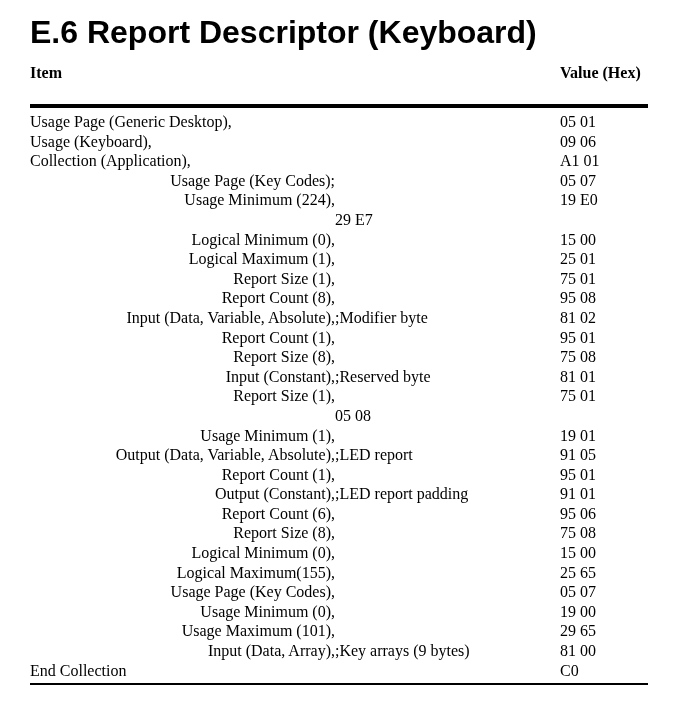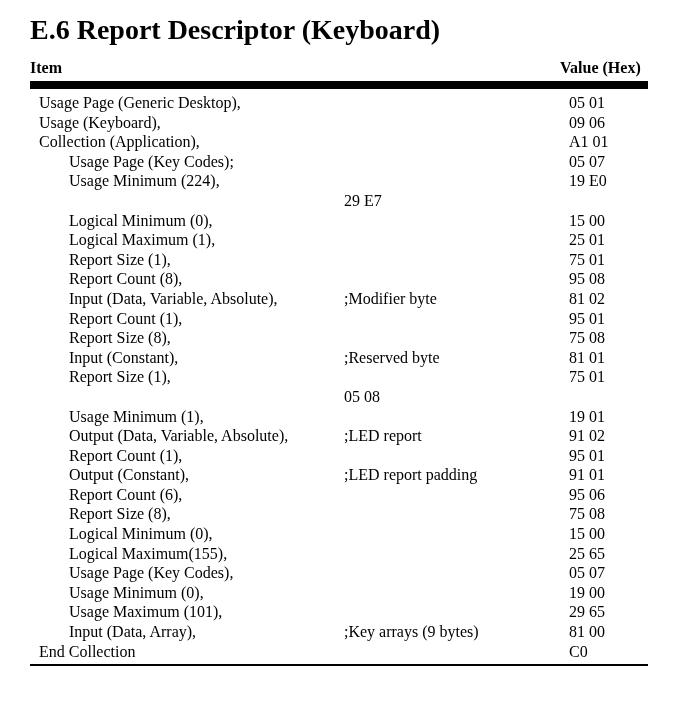--- a/index.html
+++ b/index.html
@@ -12,54 +12,54 @@
     height: 723px;
     overflow: hidden;
     color: #000000;
     font-family: "Liberation Serif", serif;
   }
   .page {
     padding: 10px 29px 0 30px;
     box-sizing: border-box;
   }
   .title {
-    font-size: 28px;
+    font-size: 32px;
     font-weight: bold;
     margin: 4px 0 12px 0;
-    font-family: Liberation Serif, serif;
+    font-family: Liberation Sans, sans-serif;
     white-space: nowrap;
   }
   .table {
     border-bottom: 2px solid #000000;
     padding-bottom: 3px;
   }
   .header-row,
   .row {
     display: grid;
     grid-template-columns: 305px 225px auto;
     align-items: baseline;
   }
   .header-row {
     font-weight: bold;
     font-size: 16px;
     line-height: 20px;
-    padding-bottom: 3px;
-    border-bottom: 8px solid #000000;
+    padding-bottom: 21px;
+    border-bottom: 4px solid #000000;
   }
   .table-body {
     padding-top: 4px;
   }
   .row {
     font-size: 16px;
     line-height: 19.6px;
     white-space: nowrap;
-    margin-left: 9px;
   }
   .row.indented .col-item {
     padding-left: 30px;
+    text-align: right;
   }
   .col-item, .col-comment, .col-value {
     display: block;
     overflow: hidden;
   }
 </style>
 </head>
 <body>
 
 <div class="page">
@@ -170,21 +170,21 @@
   <div class="row indented">
     <span class="col-item">Usage Minimum (1),</span>
     <span class="col-comment"></span>
     <span class="col-value">19 01</span>
   </div>
 
 
   <div class="row indented">
     <span class="col-item">Output (Data, Variable, Absolute),</span>
     <span class="col-comment">;LED report</span>
-    <span class="col-value">91 02</span>
+    <span class="col-value">91 05</span>
   </div>
 
   <div class="row indented">
     <span class="col-item">Report Count (1),</span>
     <span class="col-comment"></span>
     <span class="col-value">95 01</span>
   </div>
 
 
   <div class="row indented">

